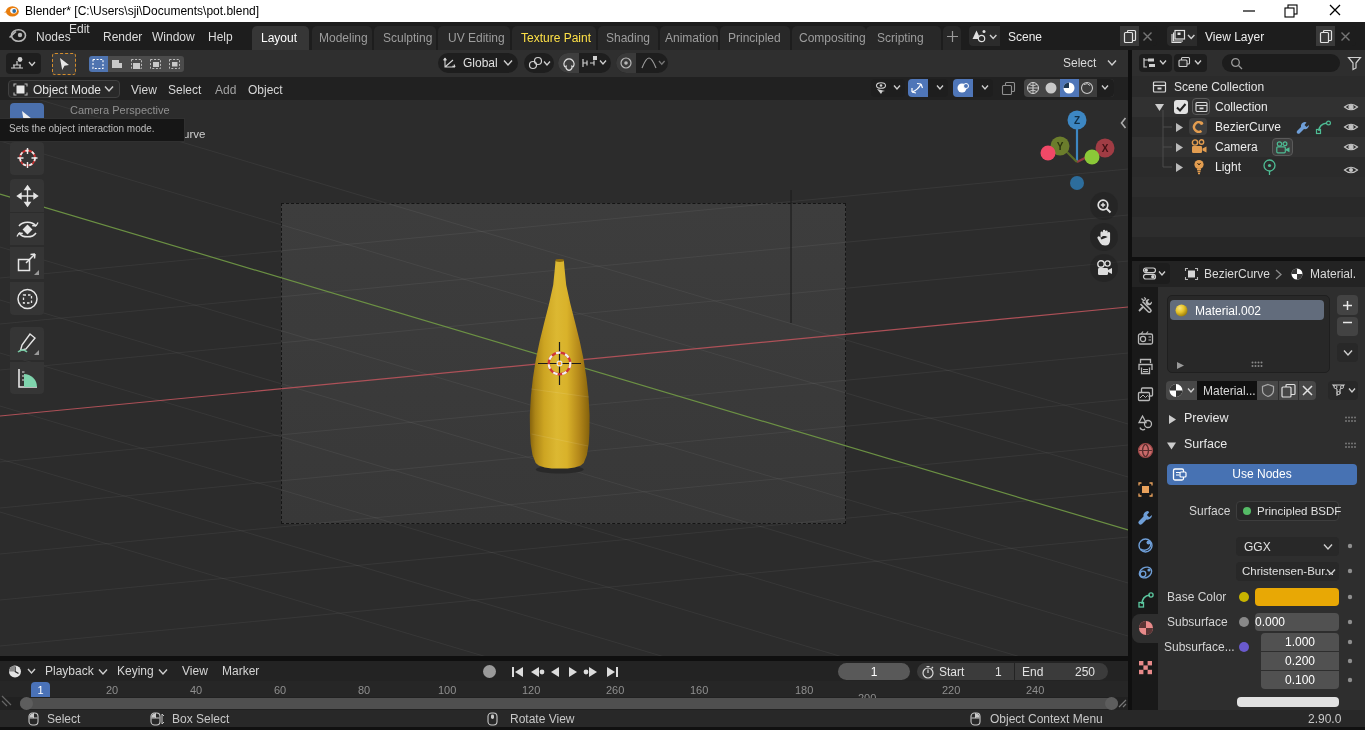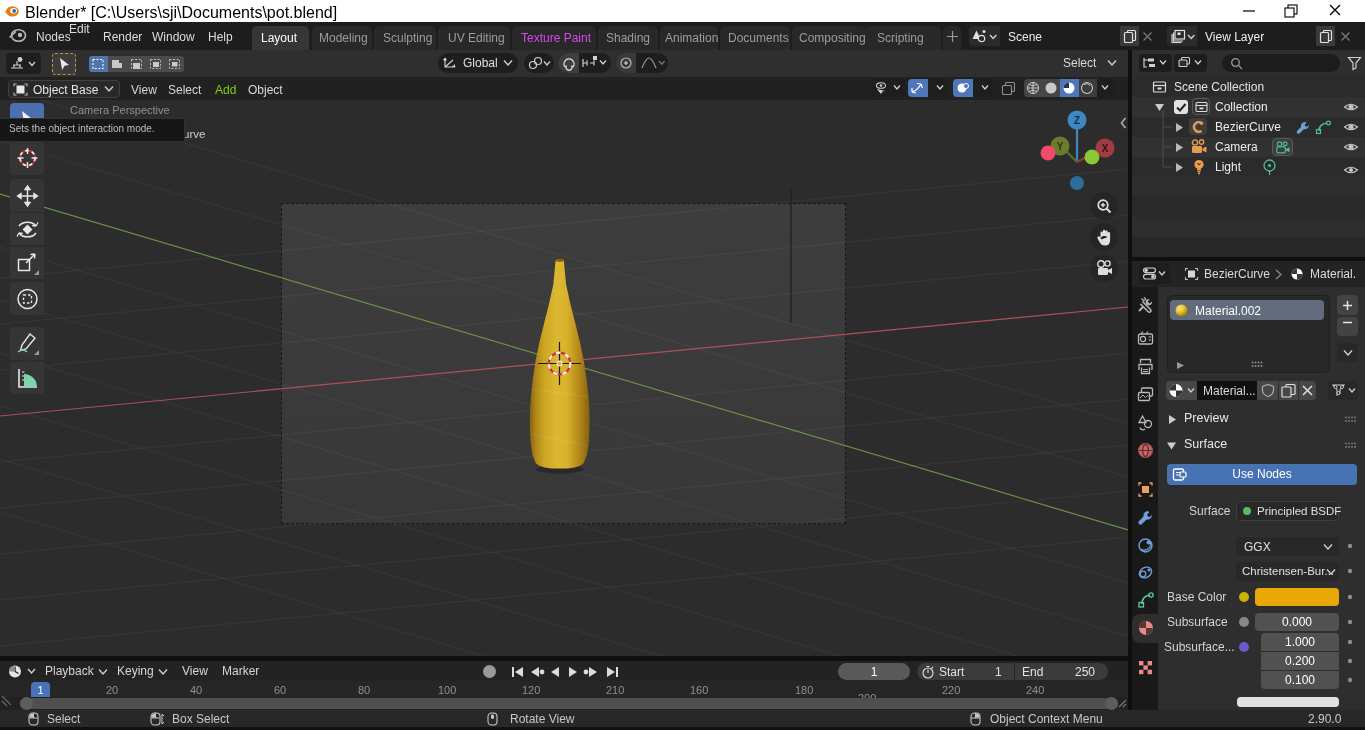--- a/index.html
+++ b/index.html
@@ -12,21 +12,21 @@
 <body>
 <div id="app">
 
 <div class="ab" style="left:0;top:0;width:1365px;height:22px;background:#ffffff"></div>
 <svg style="left:3px;top:3px" width="17" height="17" viewBox="0 0 17 17">
  <ellipse cx="9.4" cy="8.4" rx="6.4" ry="5.2" fill="#e87d0d"></ellipse>
  <path d="M1 10 L7 4.5 L10 7 Z" fill="#e87d0d"></path>
  <ellipse cx="10.6" cy="7.8" rx="3.4" ry="2.8" fill="#fff"></ellipse>
  <circle cx="11.2" cy="8" r="1.9" fill="#2f6fa8"></circle>
 </svg>
-<div class="tx" style="left:25px;top:4px;font-size:16px;color:#000">Blender* [C:\Users\sji\Documents\pot.blend]</div>
+<div class="tx" style="left:25px;top:4px;font-size:12px;color:#000">Blender* [C:\Users\sji\Documents\pot.blend]</div>
 <svg style="left:1235px;top:0" width="130" height="22" viewBox="0 0 130 22">
  <line x1="8" y1="11" x2="20" y2="11" stroke="#000" stroke-width="1.2"></line>
  <rect x="53" y="5" width="9" height="9" fill="none" stroke="#000" stroke-width="1.1"></rect>
  <rect x="50" y="8" width="9" height="9" fill="#fff" stroke="#000" stroke-width="1.1"></rect>
  <path d="M95 5 L105 15 M105 5 L95 15" stroke="#000" stroke-width="1.3"></path>
 </svg>
 
 <div class="ab" style="left:0;top:22px;width:1365px;height:28px;background:#1d1d1d"></div>
 <svg style="left:8px;top:26px" width="19" height="19" viewBox="0 0 19 19">
  <ellipse cx="10.5" cy="9.5" rx="7" ry="5.7" fill="none" stroke="#b8b8b8" stroke-width="1.6"></ellipse>
@@ -47,24 +47,24 @@
 <div class="ab" style="left:660px;top:26px;width:58px;height:24px;background:#282828;border-radius:5px 5px 0 0"></div>
 <div class="ab" style="left:720px;top:26px;width:70px;height:24px;background:#282828;border-radius:5px 5px 0 0"></div>
 <div class="ab" style="left:792px;top:26px;width:74px;height:24px;background:#282828;border-radius:5px 5px 0 0"></div>
 <div class="ab" style="left:866px;top:26px;width:75px;height:24px;background:#282828;border-radius:5px 5px 0 0"></div>
 <div class="ab" style="left:943px;top:26px;width:18px;height:24px;background:#282828;border-radius:5px 5px 0 0"></div>
 <div class="ab" style="left:252px;top:26px;width:57px;height:24px;background:#363636;border-radius:5px 5px 0 0"></div>
 <div class="tx" style="left:261px;top:31px;font-size:12px;color:#fefefe">Layout</div>
 <div class="tx" style="left:319px;top:31px;font-size:12px;color:#9d9d9d">Modeling</div>
 <div class="tx" style="left:383px;top:31px;font-size:12px;color:#9d9d9d">Sculpting</div>
 <div class="tx" style="left:448px;top:31px;font-size:12px;color:#9d9d9d">UV Editing</div>
-<div class="tx" style="left:521px;top:31px;font-size:12px;color:#d946ef">Texture Paint</div>
+<div class="tx" style="left:521px;top:31px;font-size:12px;color:#fde047">Texture Paint</div>
 <div class="tx" style="left:606px;top:31px;font-size:12px;color:#9d9d9d">Shading</div>
 <div class="tx" style="left:665px;top:31px;font-size:12px;color:#9d9d9d">Animation</div>
-<div class="tx" style="left:728px;top:31px;font-size:12px;color:#9d9d9d">Documents</div>
+<div class="tx" style="left:728px;top:31px;font-size:12px;color:#9d9d9d">Principled</div>
 <div class="tx" style="left:799px;top:31px;font-size:12px;color:#9d9d9d">Compositing</div>
 <div class="tx" style="left:877px;top:31px;font-size:12px;color:#9d9d9d">Scripting</div>
 <svg style="left:945px;top:29px" width="15" height="15" viewBox="0 0 15 15">
       <path d="M7.5 2 v11 M2 7.5 h11" stroke="#9a9a9a" stroke-width="1.2"></path>
     </svg>
 
 <div class="ab" style="left:969px;top:26px;width:188px;height:20px;background:#1d1d1d;border-radius:4px"></div>
 <div class="ab" style="left:969px;top:26px;width:31px;height:20px;background:#2b2b2b;border-radius:4px 0 0 4px"></div>
 <svg style="left:971px;top:29px" width="28" height="15" viewBox="0 0 28 15">
  <path d="M5.5 1.5 L9.5 10 L1.5 10 Z" fill="#e0e0e0"></path>
@@ -161,27 +161,27 @@
 <svg style="left:1106px;top:59px" width="12" height="9" viewBox="0 0 12 9">
       <path d="M2 1.5 l4 4.5 l4 -4.5" fill="none" stroke="#cfcfcf" stroke-width="1.4"></path>
     </svg>
 
 <div class="ab" style="left:0;top:77px;width:1128px;height:23px;background:#212121"></div>
 <div class="ab" style="left:8px;top:80px;width:112px;height:18px;background:#292929;border:1px solid #404040;border-radius:4px"></div>
 <svg style="left:13px;top:83px" width="15" height="13" viewBox="0 0 15 13">
  <rect x="3.5" y="2.5" width="8" height="8" fill="#e8e8e8"></rect>
  <path d="M1 3.5 v-2.5 h2.5 M11.5 1 h2.5 v2.5 M14 9.5 v2.5 h-2.5 M3.5 12 h-2.5 v-2.5" stroke="#b9b9b9" stroke-width="1.1" fill="none"></path>
 </svg>
-<div class="tx" style="left:33px;top:83px;font-size:12px;color:#e4e4e4">Object Base</div>
+<div class="tx" style="left:33px;top:83px;font-size:12px;color:#e4e4e4">Object Mode</div>
 <svg style="left:103px;top:85px" width="12" height="9" viewBox="0 0 12 9">
       <path d="M2 1.5 l4 4.5 l4 -4.5" fill="none" stroke="#cfcfcf" stroke-width="1.4"></path>
     </svg>
 <div class="tx" style="left:131px;top:83px;font-size:12px;color:#d6d6d6">View</div>
 <div class="tx" style="left:168px;top:83px;font-size:12px;color:#d6d6d6">Select</div>
-<div class="tx" style="left:215px;top:83px;font-size:12px;color:#84cc16">Add</div>
+<div class="tx" style="left:215px;top:83px;font-size:12px;color:#a3a3a3">Add</div>
 <div class="tx" style="left:248px;top:83px;font-size:12px;color:#d6d6d6">Object</div>
 
 <div class="ab" style="left:871px;top:79px;width:34px;height:18px;background:#1e1e1e;border-radius:4px"></div>
 <svg style="left:873px;top:81px" width="32" height="14" viewBox="0 0 32 14">
  <ellipse cx="8" cy="4.5" rx="4.5" ry="2.8" fill="none" stroke="#cfcfcf" stroke-width="1.1"></ellipse>
  <circle cx="8" cy="4.5" r="1.3" fill="#cfcfcf"></circle>
  <path d="M4 8 l4 5 1.5 -2.5 2.5 -0.5 Z" fill="#cfcfcf"></path>
  <path d="M21 4.5 l3 3.5 l3 -3.5" fill="none" stroke="#cfcfcf" stroke-width="1.3"></path>
 </svg>
 <div class="ab" style="left:908px;top:79px;width:40px;height:18px;background:#1e1e1e;border-radius:4px"></div>
@@ -404,21 +404,21 @@
 <div class="tx" style="left:995px;top:665px;font-size:12px;color:#e2e2e2">1</div>
 <div class="tx" style="left:1022px;top:665px;font-size:12px;color:#e2e2e2">End</div>
 <div class="tx" style="left:1075px;top:665px;font-size:12px;color:#e2e2e2">250</div>
 
 <div class="tx" style="left:106px;top:684px;font-size:11px;color:#8f8f8f">20</div>
 <div class="tx" style="left:190px;top:684px;font-size:11px;color:#8f8f8f">40</div>
 <div class="tx" style="left:274px;top:684px;font-size:11px;color:#8f8f8f">60</div>
 <div class="tx" style="left:358px;top:684px;font-size:11px;color:#8f8f8f">80</div>
 <div class="tx" style="left:438px;top:684px;font-size:11px;color:#8f8f8f">100</div>
 <div class="tx" style="left:522px;top:684px;font-size:11px;color:#8f8f8f">120</div>
-<div class="tx" style="left:606px;top:684px;font-size:11px;color:#8f8f8f">210</div>
+<div class="tx" style="left:606px;top:684px;font-size:11px;color:#8f8f8f">260</div>
 <div class="tx" style="left:690px;top:684px;font-size:11px;color:#8f8f8f">160</div>
 <div class="tx" style="left:795px;top:684px;font-size:11px;color:#8f8f8f">180</div>
 <div class="tx" style="left:858px;top:692px;font-size:11px;color:#8f8f8f">200</div>
 <div class="tx" style="left:942px;top:684px;font-size:11px;color:#8f8f8f">220</div>
 <div class="tx" style="left:1026px;top:684px;font-size:11px;color:#8f8f8f">240</div>
 <div class="ab" style="left:31px;top:682px;width:19px;height:15px;background:#4a72b8;border-radius:4px 4px 0 0"></div>
 <div class="tx" style="left:31px;top:684px;width:19px;text-align:center;font-size:11px;color:#fff">1</div>
 <div class="ab" style="left:20px;top:698px;width:1098px;height:11px;background:#4f4f4f;border-radius:6px"></div>
 <div class="ab" style="left:20px;top:697px;width:13px;height:13px;background:#5d5d5d;border-radius:50%"></div>
 <div class="ab" style="left:1105px;top:697px;width:13px;height:13px;background:#5d5d5d;border-radius:50%"></div>
@@ -794,21 +794,21 @@
 <div class="tx" style="left:1242px;top:565px;font-size:11.5px;color:#e0e0e0">Christensen-Bur...</div>
 <svg style="left:1325px;top:568px" width="12" height="9" viewBox="0 0 12 9">
       <path d="M2 1.5 l4 4.5 l4 -4.5" fill="none" stroke="#cfcfcf" stroke-width="1.4"></path>
     </svg>
 <div class="tx" style="left:1167px;top:590px;font-size:12px;color:#d4d4d4">Base Color</div>
 <circle class="ab" style="left:1239px;top:592px;width:10px;height:10px;background:#c8b400;border-radius:50%"></circle>
 <div class="ab" style="left:1255px;top:588px;width:84px;height:18px;background:#e8a805;border-radius:4px"></div>
 <div class="tx" style="left:1167px;top:615px;font-size:12px;color:#d4d4d4">Subsurface</div>
 <circle class="ab" style="left:1239px;top:617px;width:10px;height:10px;background:#888;border-radius:50%"></circle>
 <div class="ab" style="left:1255px;top:613px;width:84px;height:18px;background:#515151;border-radius:4px"></div>
-<div class="tx" style="left:1255px;top:615px;width:84px;text-align:center;font-size:12px;color:#fff">0.000</div>
+<div class="tx" style="left:1255px;top:615px;width:84px;font-size:12px;color:#fff">0.000</div>
 <div class="tx" style="left:1164px;top:640px;font-size:12px;color:#d4d4d4">Subsurface...</div>
 <circle class="ab" style="left:1239px;top:642px;width:10px;height:10px;background:#6a5acd;border-radius:50%"></circle>
 <div class="ab" style="left:1261px;top:633px;width:78px;height:18px;background:#515151;border-radius:4px 4px 0 0"></div>
 <div class="tx" style="left:1261px;top:635px;width:78px;text-align:center;font-size:12px;color:#fff">1.000</div>
 <div class="ab" style="left:1261px;top:652px;width:78px;height:18px;background:#515151"></div>
 <div class="tx" style="left:1261px;top:654px;width:78px;text-align:center;font-size:12px;color:#fff">0.200</div>
 <div class="ab" style="left:1261px;top:671px;width:78px;height:18px;background:#515151;border-radius:0 0 4px 4px"></div>
 <div class="tx" style="left:1261px;top:673px;width:78px;text-align:center;font-size:12px;color:#fff">0.100</div>
 <div class="ab" style="left:1237px;top:697px;width:102px;height:10px;background:#e2e2e2;border-radius:4px"></div>
 <svg style="left:1345px;top:540px" width="10" height="150" viewBox="0 0 10 150">

